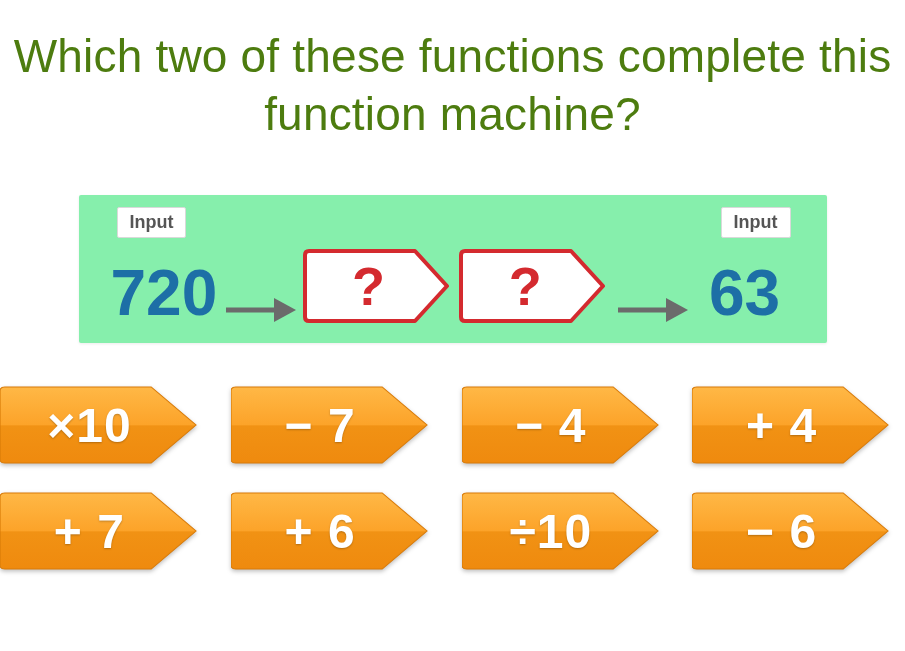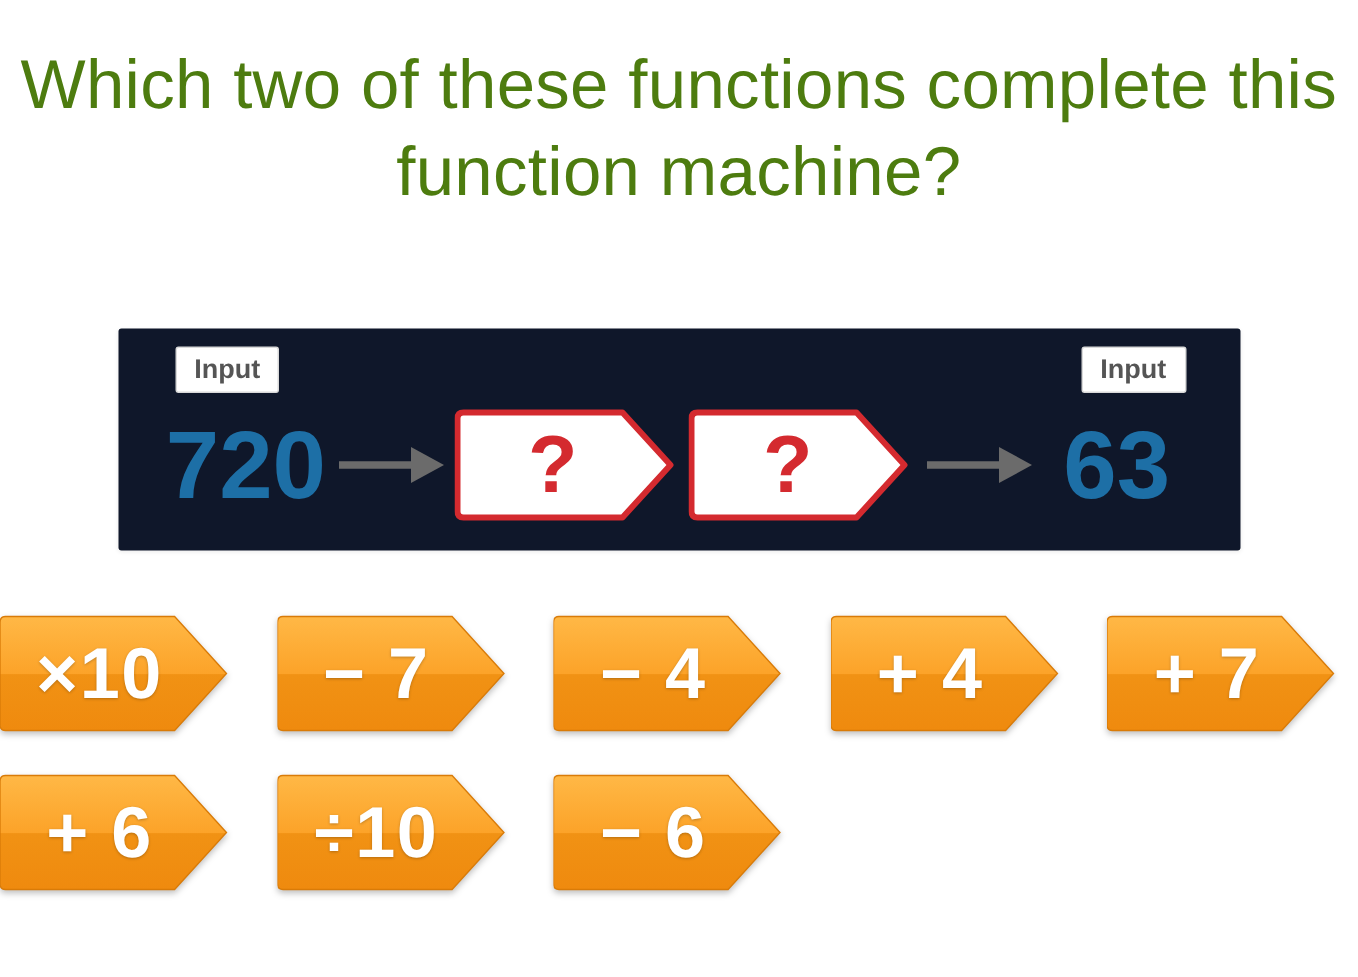--- a/index.html
+++ b/index.html
@@ -20,24 +20,24 @@
   .question {
     font-size: 46px;
     font-weight: 500;
     color: #4d7c0f;
     text-align: center;
     line-height: 1.25;
     margin-top: 28px;
     letter-spacing: 0.2px;
   }
   .machine-panel {
-    margin-top: 76px;
+    margin-top: 52px;
     width: 748px;
     height: 148px;
-    background: #0f172a;
+    background: #86efac;
     border-radius: 2px;
     box-shadow: 0 1px 3px rgba(0,0,0,0.08);
     position: relative;
     display: flex;
     align-items: center;
     justify-content: center;
     gap: 10px;
     padding: 0 18px;
   }
   .io-label {
@@ -53,21 +53,21 @@
   }
   .io-label.input  { left: 38px; }
   .io-label.output { right: 36px; }
 
   .machine-row {
     position: absolute;
     bottom: 18px;
     left: 0;
     right: 0;
     display: flex;
-    align-items: center;
+    align-items: flex-end;
     justify-content: space-between;
     padding: 0 32px;
   }
   .io-value {
     font-size: 64px;
     font-weight: 600;
     color: #1d6fa6;
     line-height: 1;
     min-width: 100px;
     text-align: center;
@@ -92,21 +92,21 @@
     font-size: 54px;
     font-weight: 700;
     color: #d42a2f;
     padding-right: 18px;
   }
 
   .choices {
     margin-top: 40px;
     width: 100%;
     display: grid;
-    grid-template-columns: repeat(5, 1fr);
+    grid-template-columns: repeat(4, 1fr);
     gap: 22px 30px;
     padding: 0 12px 0 0;
   }
   .chip {
     position: relative;
     height: 84px;
     cursor: pointer;
     filter: drop-shadow(0 2px 2px rgba(0,0,0,0.25));
   }
   .chip svg { position: absolute; inset: 0; width: 100%; height: 100%; }

